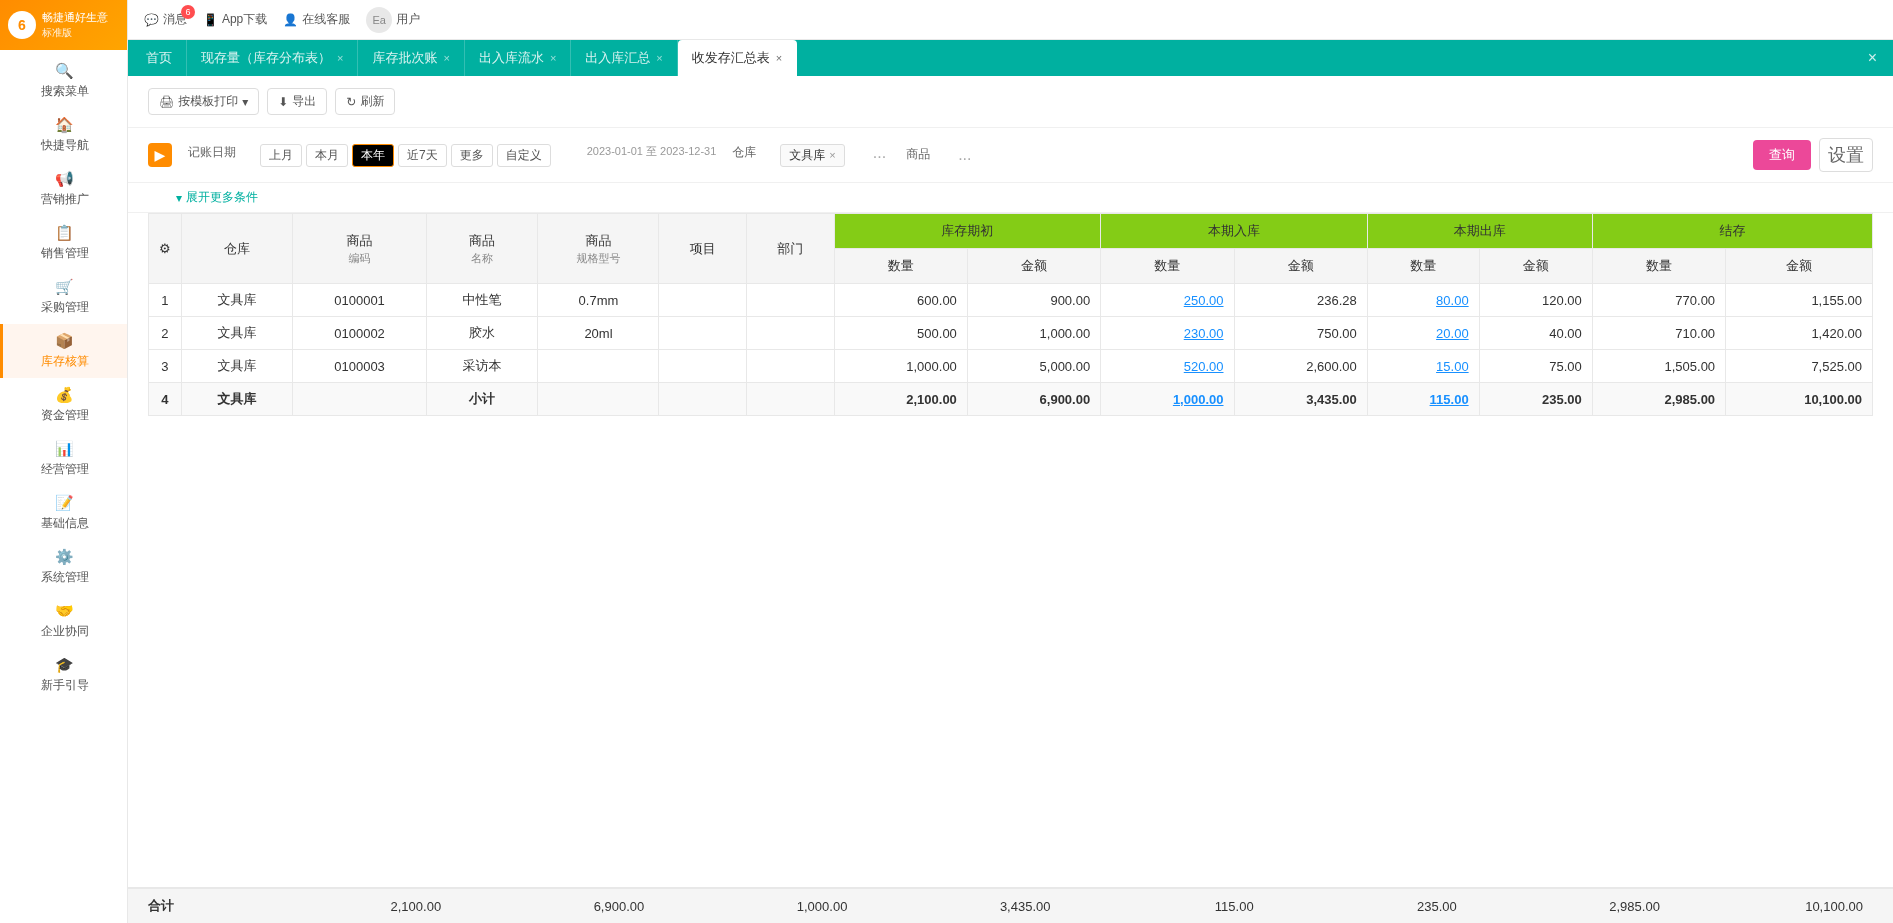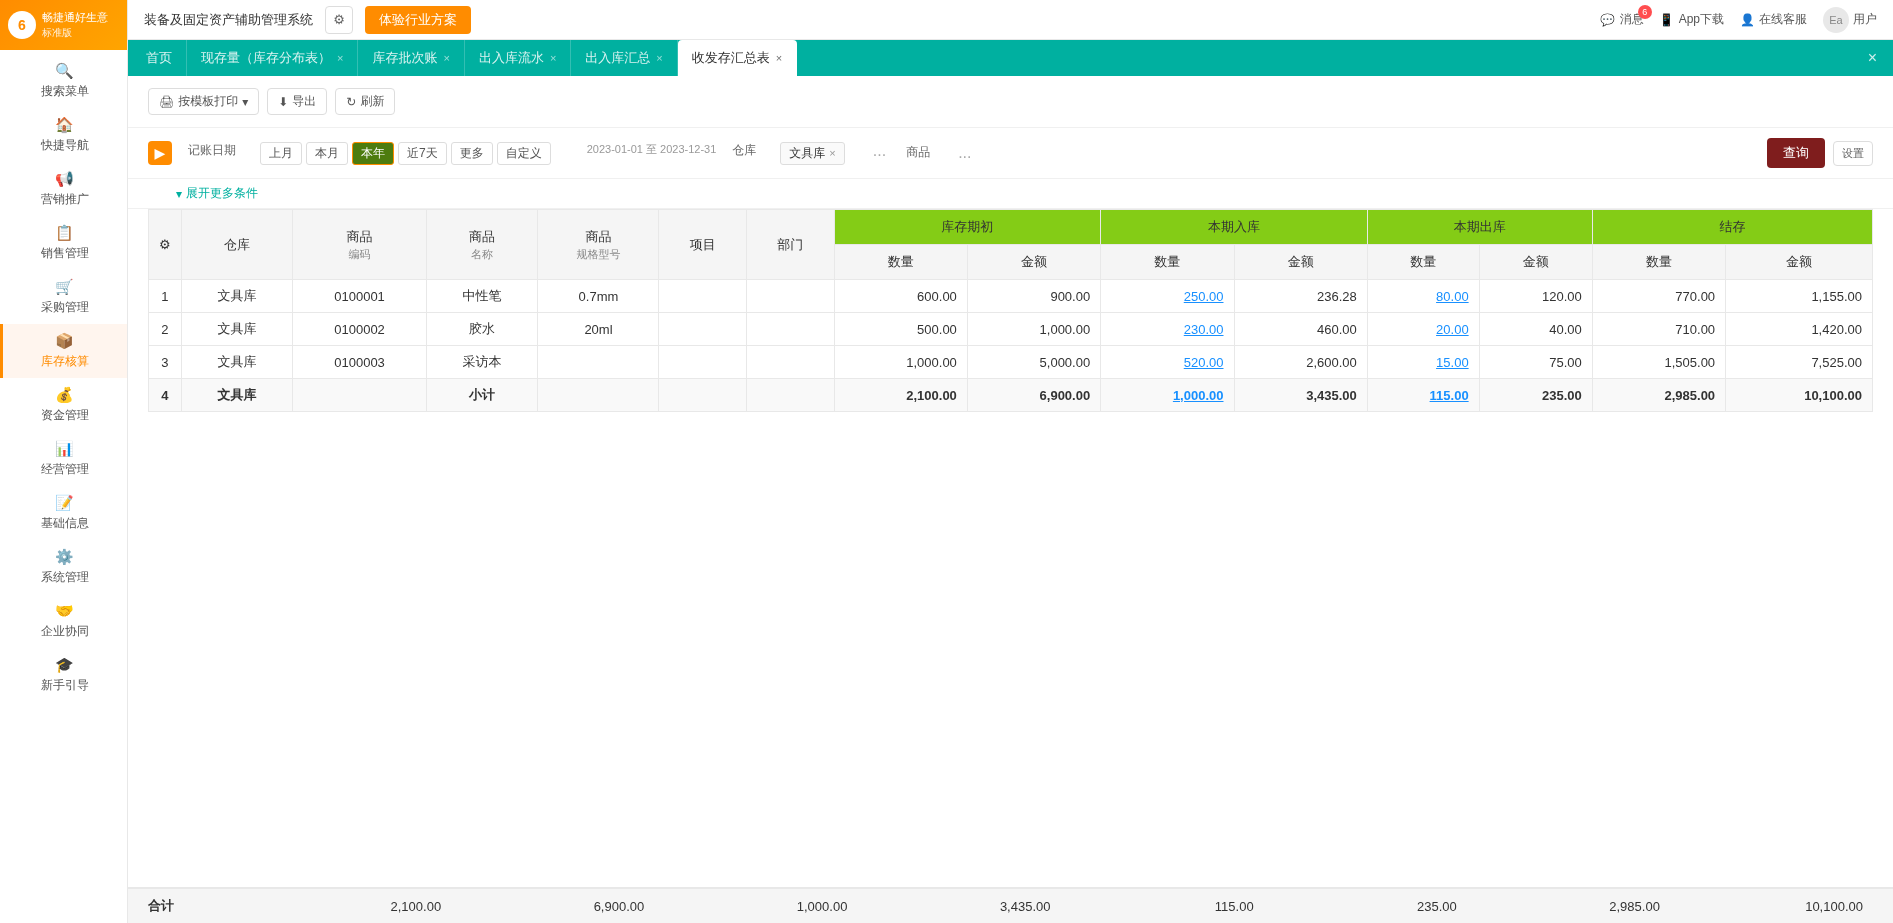--- a/index.html
+++ b/index.html
@@ -216,21 +216,21 @@
     .date-buttons { display: flex; gap: 4px; align-items: center; }
     .date-btn {
       padding: 2px 8px;
       border: 1px solid #ddd;
       border-radius: 3px;
       background: #fff;
       cursor: pointer;
       font-size: 12px;
       color: #555;
     }
-    .date-btn.active { background: #4d7c0f; color: #fff; border-color: #ff8c00; }
+    .date-btn.active { background: #000000; color: #fff; border-color: #ff8c00; }
     .date-range { font-size: 11px; color: #999; margin-left: 12px; }
     .filter-tag {
       display: flex; align-items: center; gap: 4px;
       border: 1px solid #ddd;
       border-radius: 3px;
       padding: 2px 8px;
       background: #fafafa;
       font-size: 12px;
       color: #333;
     }
@@ -240,31 +240,31 @@
       display: flex; align-items: center; gap: 4px;
       color: #00b0a0;
       cursor: pointer;
       font-size: 12px;
       border: none;
       background: none;
     }
 
     
     #query-btn {
-      background: #7f1d1d;
+      background: #ec4899;
       color: #fff;
       border: none;
       padding: 6px 16px;
       border-radius: 4px;
       cursor: pointer;
       font-size: 13px;
     }
     #settings-link {
       color: #666;
-      font-size: 11px;
+      font-size: 18px;
       cursor: pointer;
       padding: 4px 8px;
       border: 1px solid #ddd;
       border-radius: 4px;
     }
 
     
     #table-section {
       flex: 1;
       overflow: auto;
@@ -369,27 +369,20 @@
       <div class="sidebar-item">
         <span class="icon">🎓</span>
         <span>新手引导</span>
       </div>
     </div>
 </div>
 
 <div id="main">
 
   <div id="topbar">
-    <div id="topbar-left">
-      <span style="color:#333;font-size:13px;">装备及固定资产辅助管理系统</span>
-      <div id="topbar-settings-btn">
-        <span>⚙</span>
-      </div>
-      <button id="topbar-industry-btn">体验行业方案</button>
-    </div>
     <div id="topbar-right">
       <div class="topbar-action">
         <span>💬</span>
         <span>消息</span>
         <span class="badge">6</span>
       </div>
       <div class="topbar-action">
         <span>📱</span>
         <span>App下载</span>
       </div>
@@ -545,21 +538,21 @@
       <td>2</td>
       <td>文具库</td>
       <td>0100002</td>
       <td>胶水</td>
       <td>20ml</td>
       <td></td>
       <td></td>
       <td class="number-cell">500.00</td>
       <td class="number-cell">1,000.00</td>
       <td class="link-cell">230.00</td>
-      <td class="number-cell">460.00</td>
+      <td class="number-cell">750.00</td>
       <td class="link-cell">20.00</td>
       <td class="number-cell">40.00</td>
       <td class="number-cell">710.00</td>
       <td class="number-cell">1,420.00</td>
     </tr>
               <tr>
       <td>3</td>
       <td>文具库</td>
       <td>0100003</td>
       <td>采访本</td>

